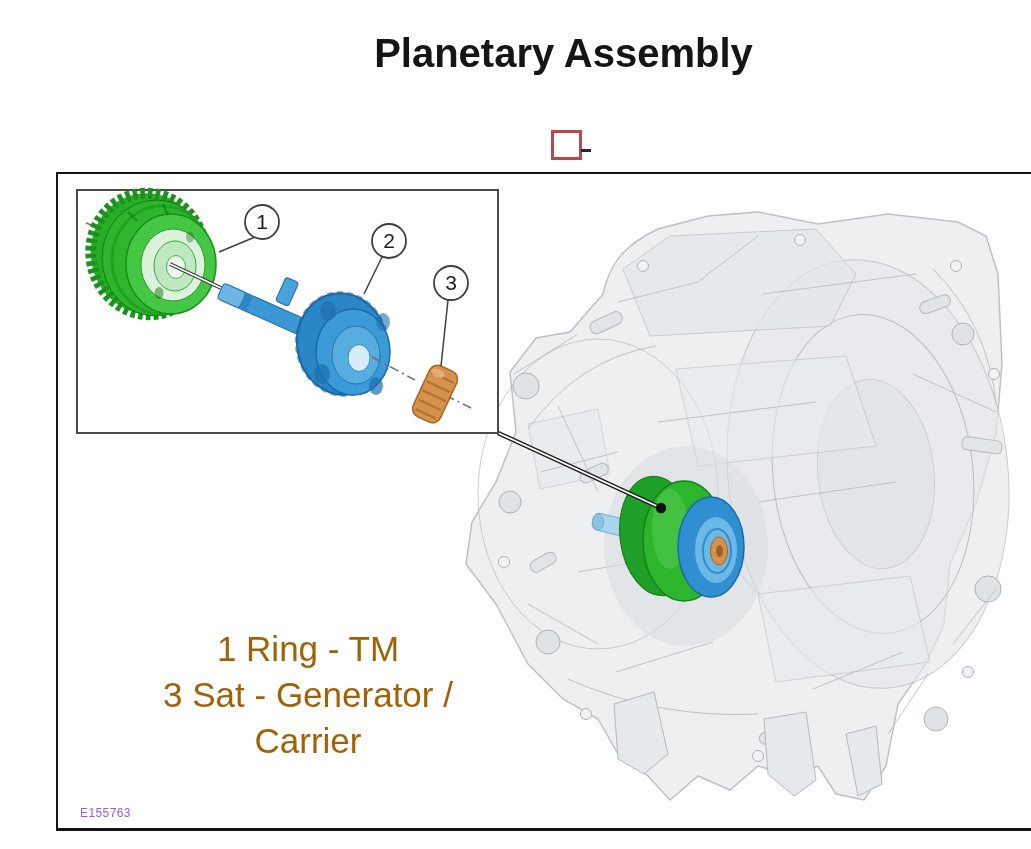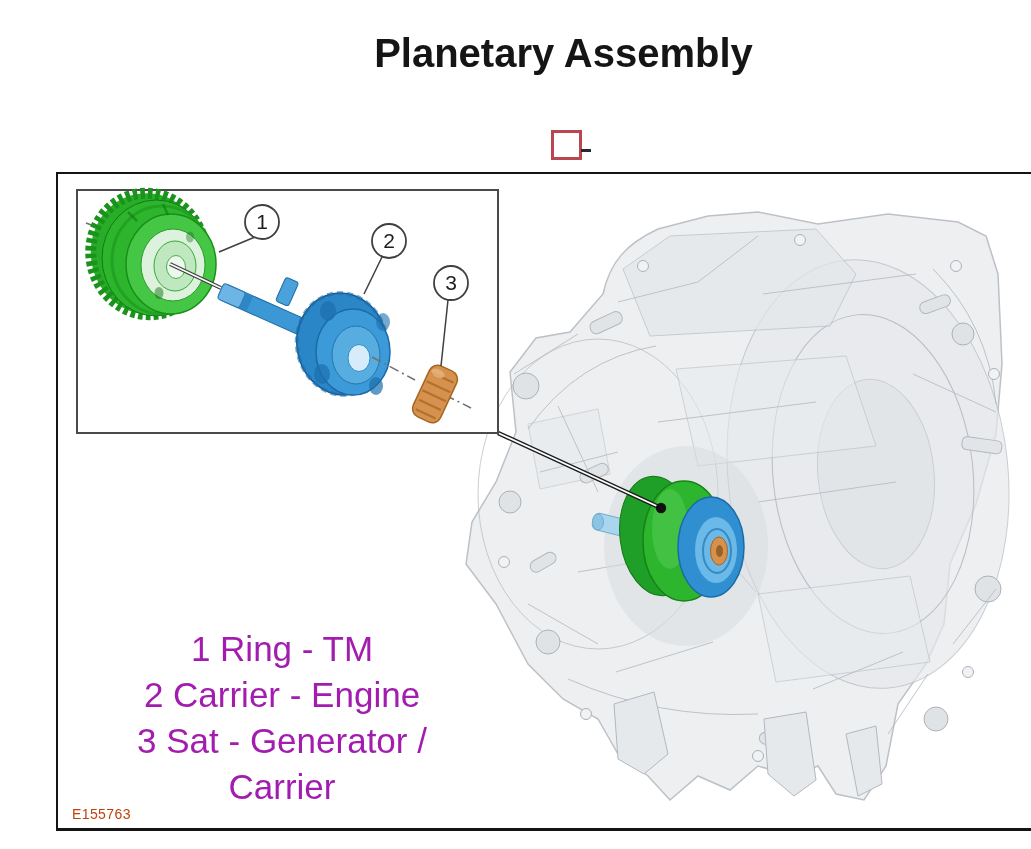--- a/index.html
+++ b/index.html
@@ -7,23 +7,23 @@
   .page{position:relative;width:1031px;height:849px;background:#fff;overflow:hidden;margin-left:48px;}
   .title{position:absolute;top:31px;left:0;width:100%;text-align:center;
          font-size:40px;font-weight:bold;color:#151515;}
   .ph-box{position:absolute;left:503px;top:130px;width:31px;height:30px;
           border:3px solid #b9474f;box-sizing:border-box;background:#fff;}
   .ph-dash{position:absolute;left:533px;top:149px;width:10px;height:3px;background:#262636;}
   .main-box{position:absolute;left:8px;top:172px;width:1014px;height:659px;
             border:2px solid #141414;border-bottom-width:3px;box-sizing:border-box;background:#fff;}
   svg.diagram{position:absolute;left:0;top:0;width:1010px;height:654px;display:block;}
   svg text{font-family:"Liberation Sans",sans-serif;}
-  .legend{position:absolute;left:18px;top:452px;width:412px;text-align:center;
-          font-size:35px;line-height:46px;color:#a21caf;}
-  .fig-code{position:absolute;left:14px;top:632px;font-size:14px;color:#c2410c;letter-spacing:.4px;}
+  .legend{position:absolute;left:44px;top:452px;width:412px;text-align:center;
+          font-size:35px;line-height:46px;color:#a16207;}
+  .fig-code{position:absolute;left:22px;top:632px;font-size:12px;color:#8b5cf6;letter-spacing:.4px;}
 </style>
 </head>
 <body>
 
 <div class="page">
 
   <div class="title">Planetary Assembly</div>
 
   <div class="ph-box" style="border-color: rgb(185, 71, 79);"></div>
   <div class="ph-dash"></div>
@@ -189,20 +189,19 @@
           <circle cx="393" cy="109" r="17" fill="#ffffff" stroke-width="1.8"></circle>
           <text x="204" y="55" font-size="21" text-anchor="middle" fill="#1d1d1d" stroke="none">1</text>
           <text x="331" y="74" font-size="21" text-anchor="middle" fill="#1d1d1d" stroke="none">2</text>
           <text x="393" y="116" font-size="21" text-anchor="middle" fill="#1d1d1d" stroke="none">3</text>
         </g>
       </g>
     </svg>
 
     <div class="legend">
       <div>1 Ring - TM</div>
-      <div>2 Carrier - Engine</div>
       <div>3 Sat - Generator /</div>
       <div>Carrier</div>
     </div>
 
     <div class="fig-code">E155763</div>
   </div>
 </div>
 
 </body></html>

